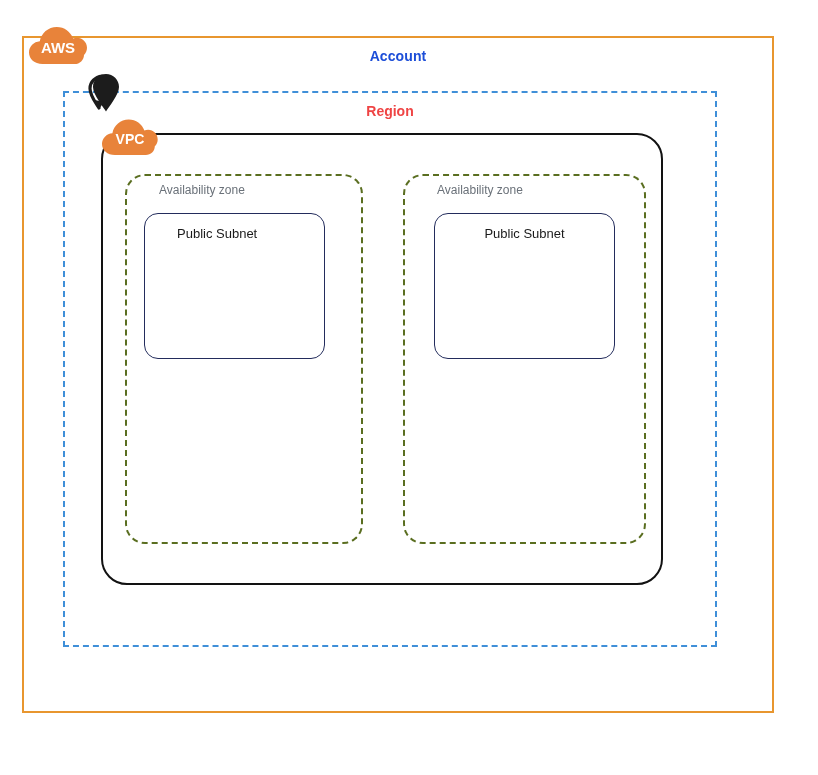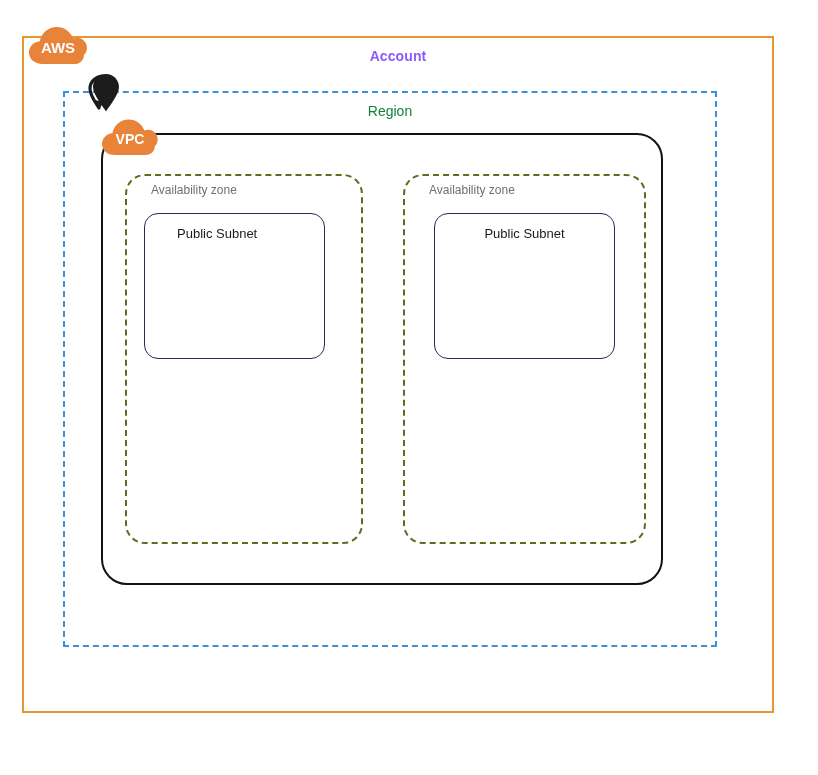--- a/index.html
+++ b/index.html
@@ -32,21 +32,21 @@
     background: transparent;
   }
   .account-title {
     position: absolute;
     left: 0;
     top: 10px;
     width: 100%;
     text-align: center;
     font-size: 14px;
     font-weight: bold;
-    color: #8b5cf6;
+    color: #1d4ed8;
     letter-spacing: 0.1px;
   }
 
   
   .aws-badge {
     position: absolute;
     left: 28px;
     top: 26px;
     width: 60px;
     height: 39px;
@@ -64,22 +64,22 @@
     box-sizing: border-box;
     background: transparent;
   }
   .region-title {
     position: absolute;
     left: 0;
     top: 10px;
     width: 100%;
     text-align: center;
     font-size: 14px;
-    font-weight: normal;
-    color: #15803d;
+    font-weight: bold;
+    color: #ef4444;
   }
 
   
   .region-pin {
     position: absolute;
     left: 84px;
     top: 70px;
     width: 36px;
     height: 44px;
   }
@@ -116,21 +116,21 @@
     border: 2px dashed #5A6E20;
     border-radius: 20px;
     box-sizing: border-box;
     background: transparent;
   }
   .az-left  { left: 125px; width: 238px; }
   .az-right { left: 403px; width: 243px; }
 
   .az-title {
     position: absolute;
-    left: 24px;
+    left: 32px;
     top: 7px;
     font-size: 12px;
     color: #6a7179;
     white-space: nowrap;
   }
 
   
   .subnet-box {
     position: absolute;
     border: 1.5px solid #232C5C;

